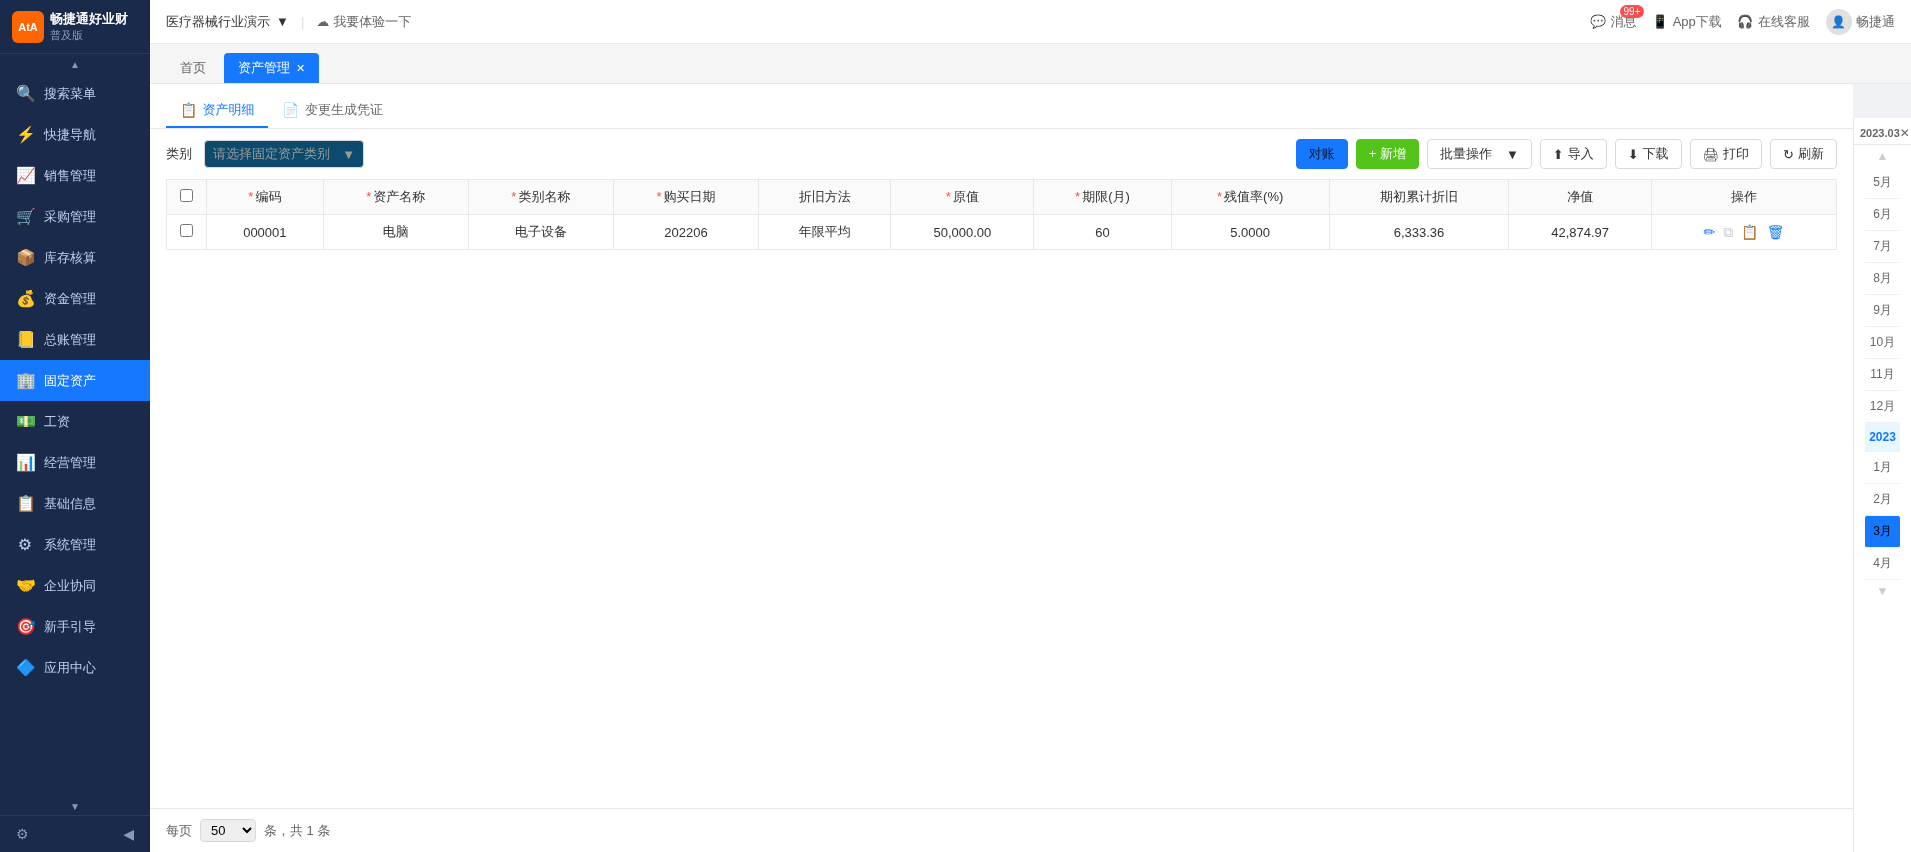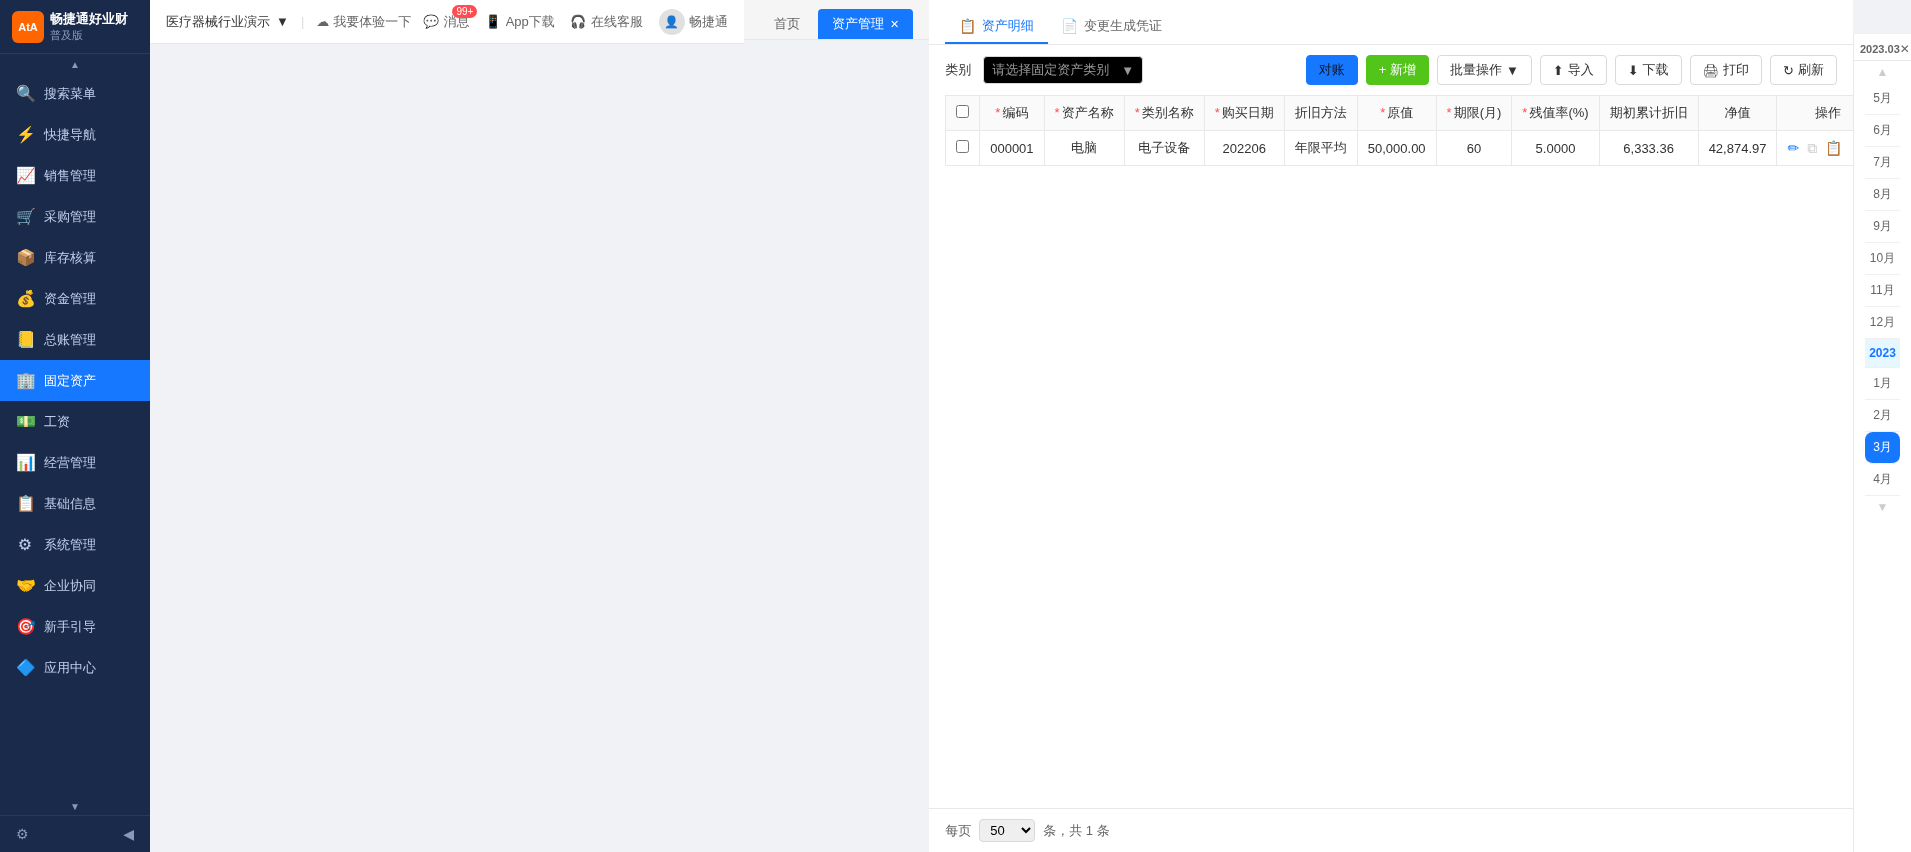--- a/index.html
+++ b/index.html
@@ -56,20 +56,21 @@
       align-items: center;
       justify-content: space-between;
       padding: 10px 16px;
     }
     .sidebar-bottom-icon { color: #8899bb; cursor: pointer; font-size: 14px; }
 
     
     .main {
       flex: 1;
       display: flex;
+      flex-direction: column;
       height: 100%;
       overflow: hidden;
     }
 
     
     .topbar {
       height: 44px;
       background: white;
       border-bottom: 1px solid #e8e8e8;
       display: flex;
@@ -206,30 +207,30 @@
       padding: 5px 12px;
       border-radius: 4px;
       font-size: 13px;
       cursor: pointer;
       border: 1px solid #d9d9d9;
       background: white;
       color: #333;
     }
     .btn-primary { background: #1677ff; color: #0f172a; border-color: #1677ff; }
     .btn-green { background: #52c41a; color: white; border-color: #52c41a; }
-    .btn-dropdown { display: flex; align-items: center; gap: 4px; }
+    .btn-dropdown { display: flex; align-items: center; gap: 14px; }
     .filter-label { font-size: 13px; color: #333; }
     .filter-select {
       display: flex;
       align-items: center;
       gap: 4px;
       padding: 4px 8px;
       border: 1px solid #d9d9d9;
       border-radius: 4px;
-      background: #000000;
+      background: #0c4a6e;
       cursor: pointer;
       font-size: 13px;
       color: #999;
       min-width: 160px;
     }
 
     
     .table-container {
       flex: 1;
       overflow: auto;
@@ -311,21 +312,21 @@
     .year-label { font-size: 11px; color: #666; font-weight: bold; }
     .month-item {
       width: 100%;
       padding: 7px 4px;
       text-align: center;
       font-size: 12px;
       color: #666;
       cursor: pointer;
       border-bottom: 1px solid #f0f0f0;
     }
-    .month-item.active { background: #1677ff; color: #ffffff; border-radius: 8px; }
+    .month-item.active { background: #1677ff; color: #000000; border-radius: 2px; }
     .month-item.year-marker { background: #e6f7ff; color: #1677ff; font-weight: bold; }
     .panel-ctrl { background: none; border: none; cursor: pointer; color: #666; font-size: 12px; }
 
     .up-btn, .down-btn {
       width: 100%;
       text-align: center;
       padding: 4px;
       cursor: pointer;
       color: #ccc;
       font-size: 12px;

